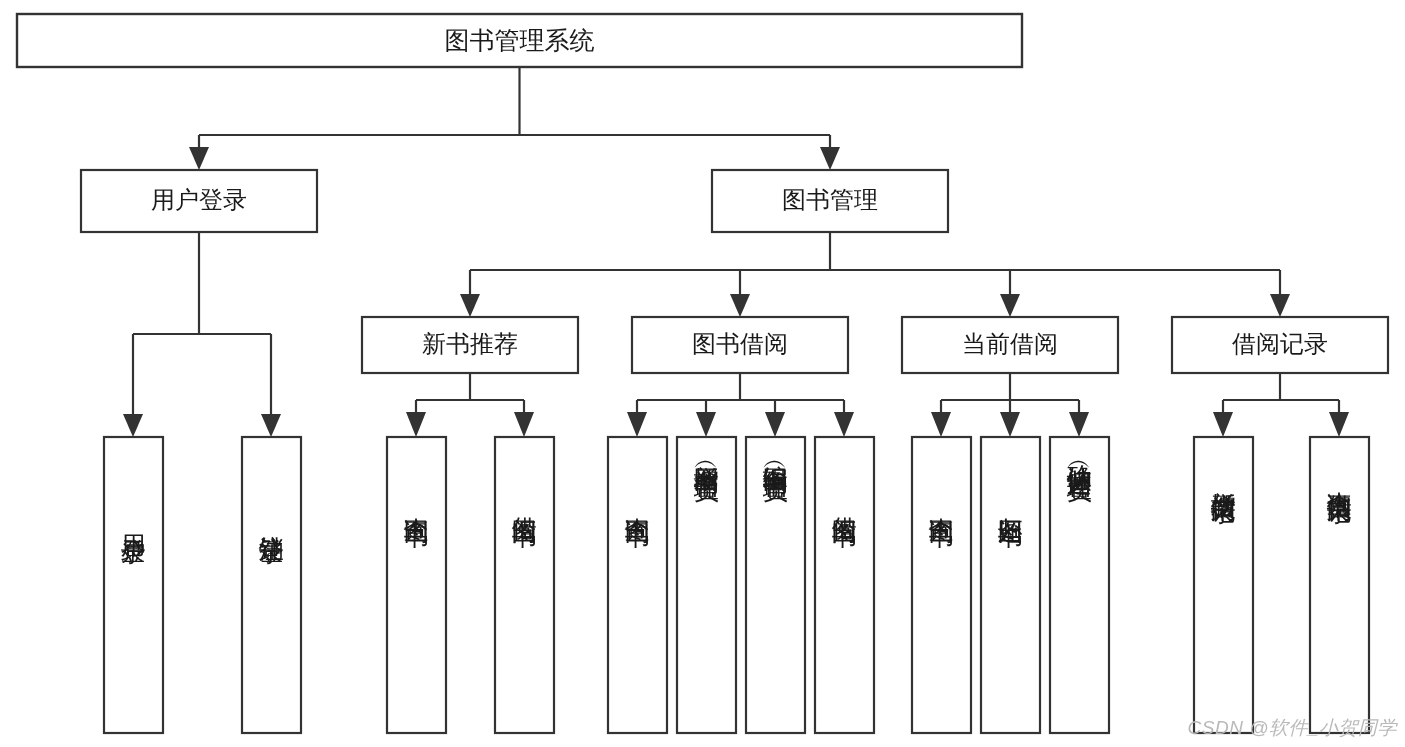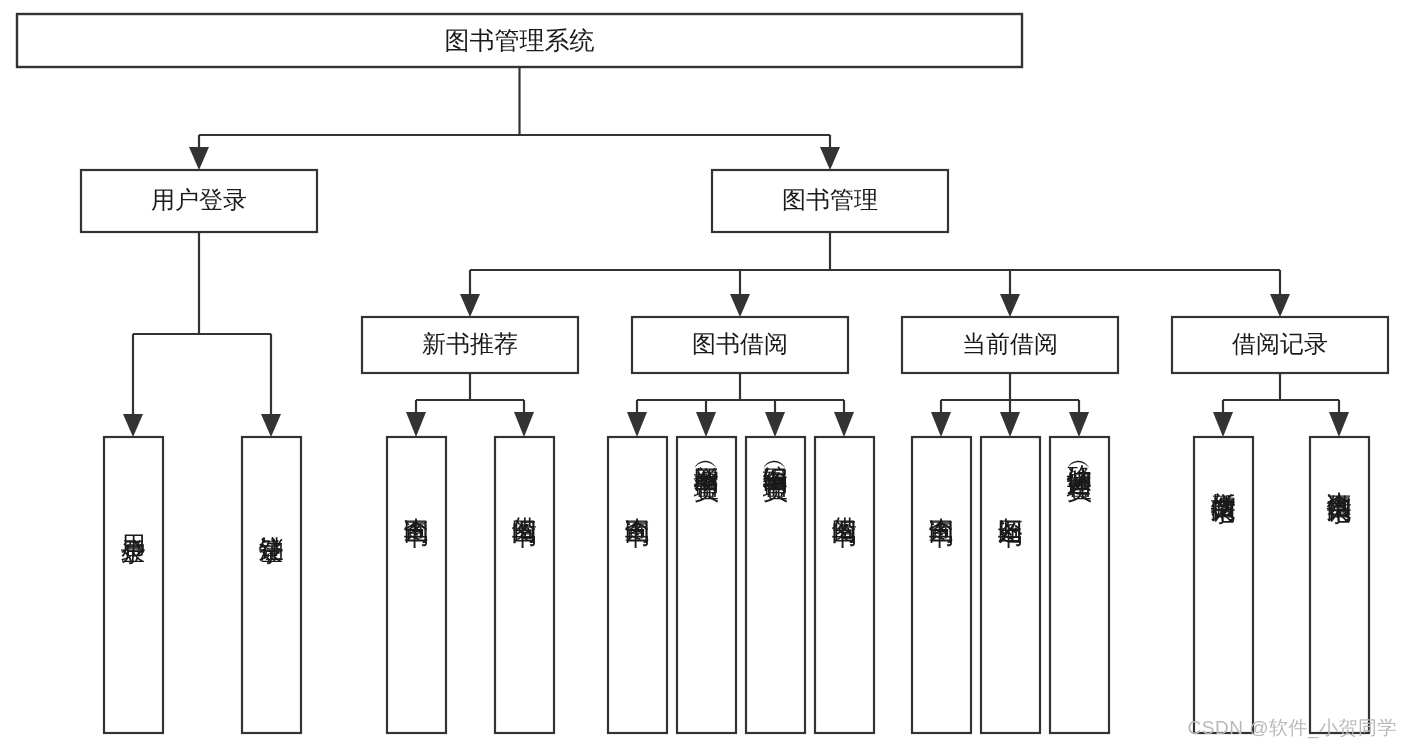--- a/index.html
+++ b/index.html
@@ -75,20 +75,21 @@
   }
   .watermark {
     position: absolute;
     right: 8px;
     bottom: 6px;
     font-family: "Liberation Sans", "DejaVu Sans", sans-serif;
     font-size: 19px;
     color: #b9b9b9;
     letter-spacing: 0.5px;
     white-space: nowrap;
+    font-style: italic;
   }
 </style>
 </head>
 <body>
 
 <div id="diagram-root">
 
   <svg id="flow-svg" viewBox="0 0 1405 747">
 
     <g>

